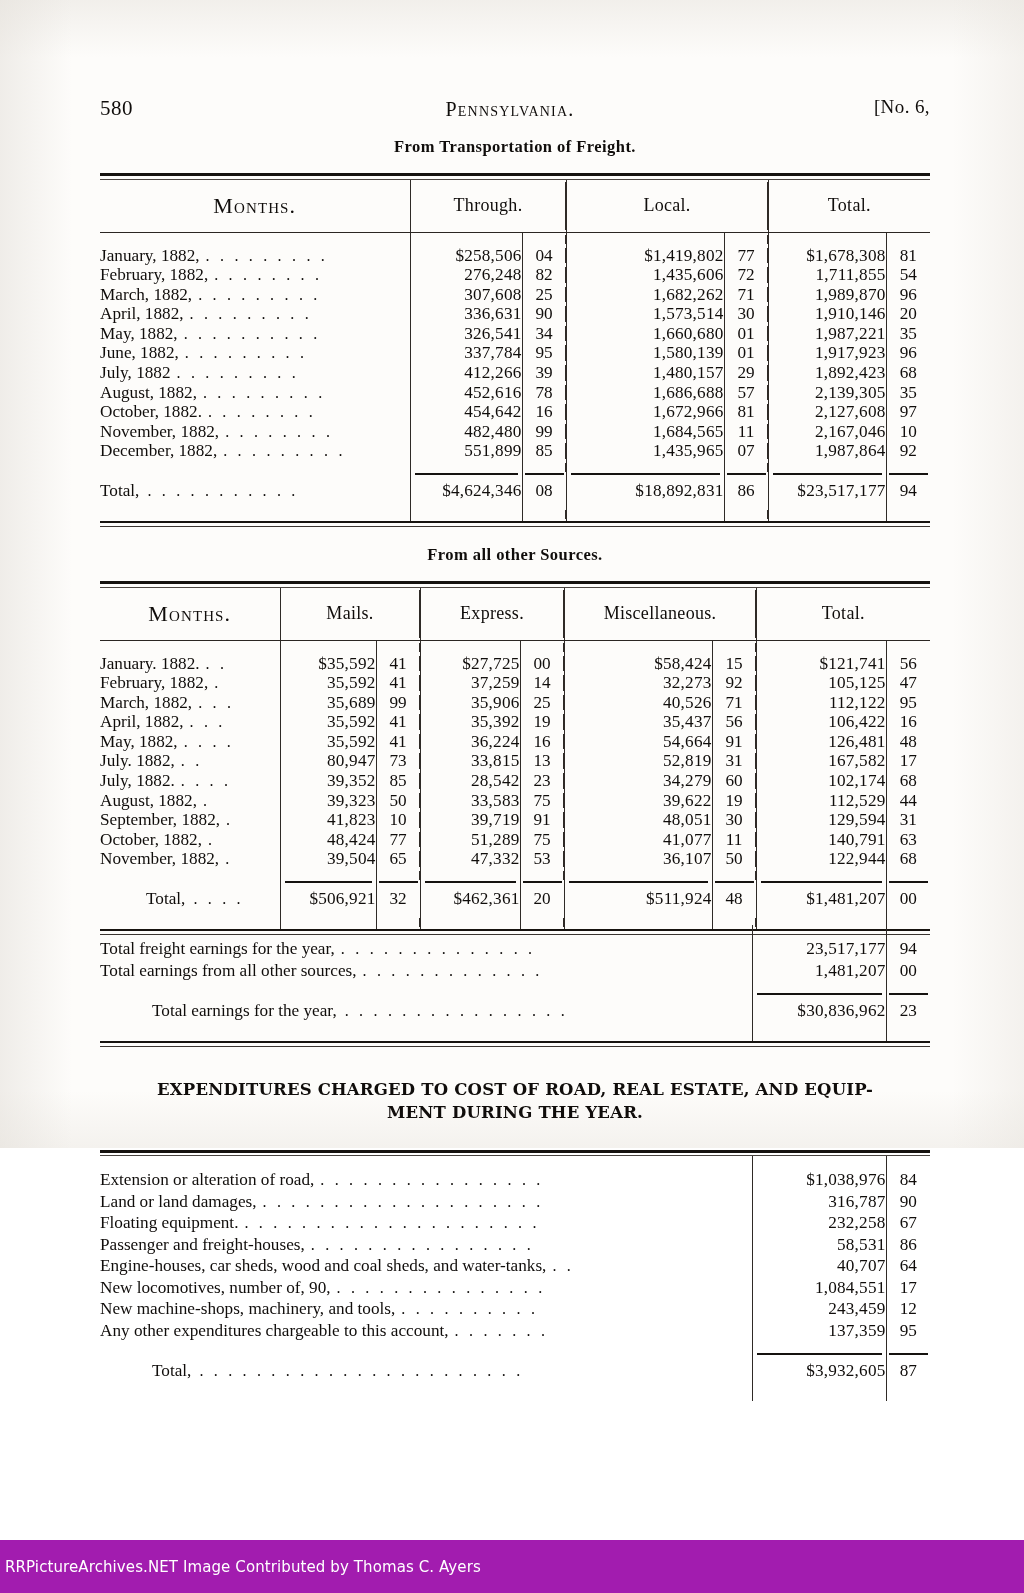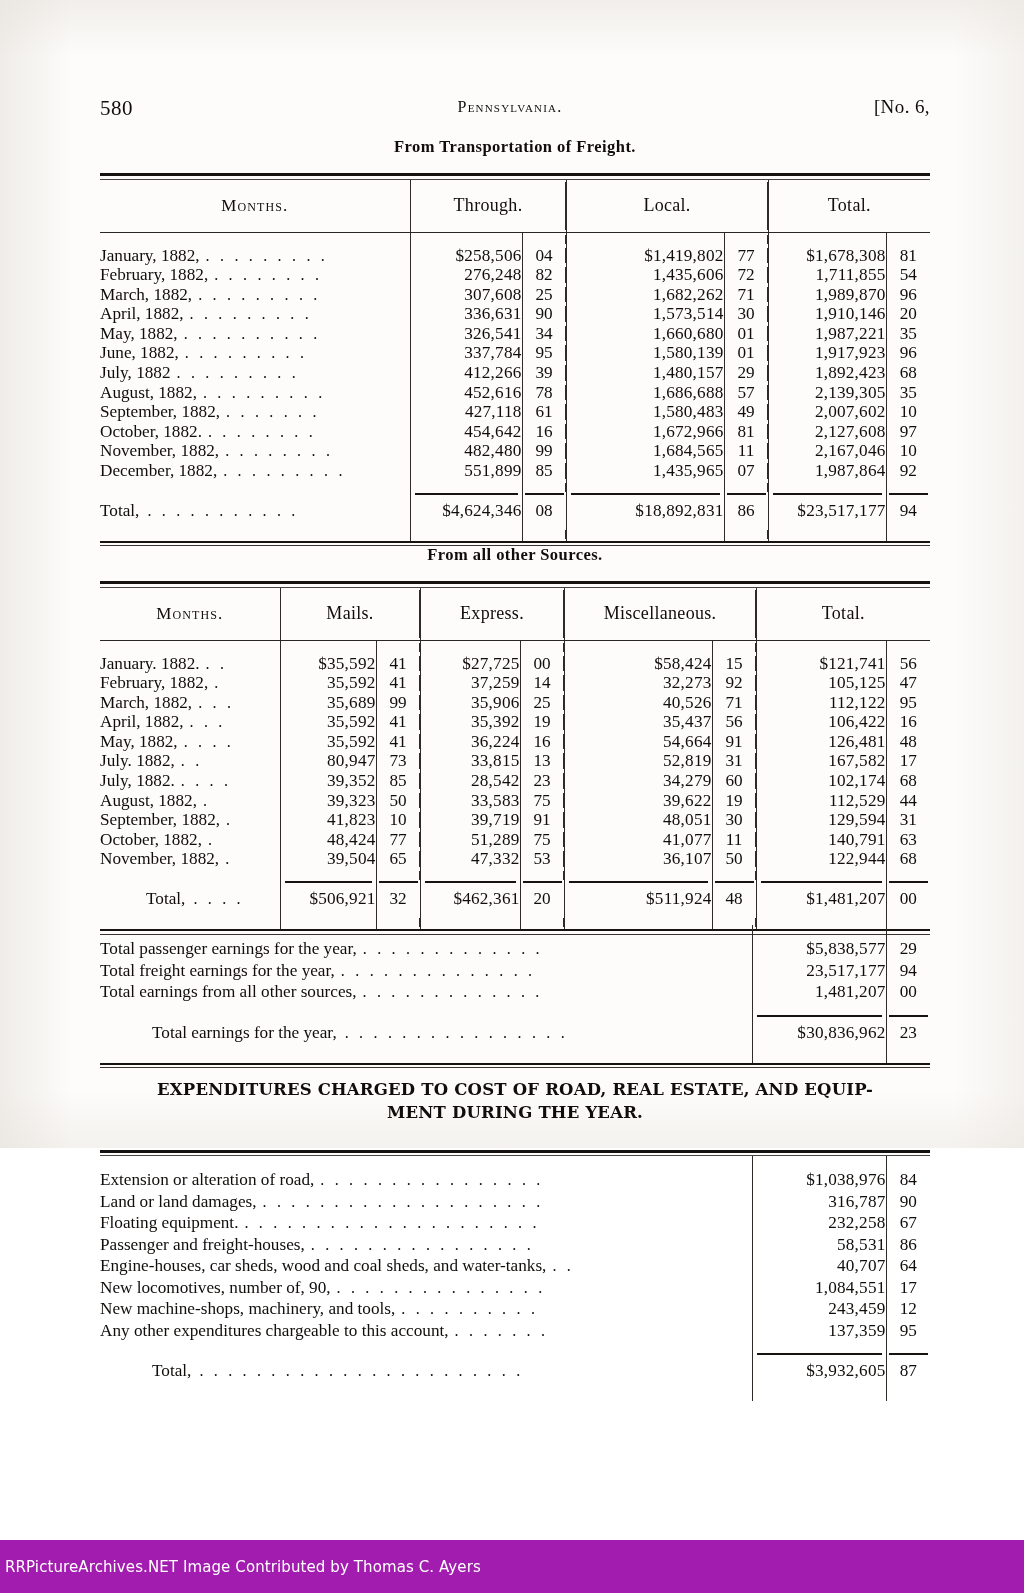--- a/index.html
+++ b/index.html
@@ -21,21 +21,21 @@
       linear-gradient(180deg, rgba(230,226,220,.5) 0%, rgba(255,255,255,0) 5%, rgba(255,255,255,0) 95%, rgba(233,229,223,.45) 100%);
     pointer-events:none;
   }
   .sheet{position:absolute;left:100px;top:0;width:830px;}
 
   
   .runhead{position:absolute;top:96px;left:0;width:830px;height:26px;}
   .folio{position:absolute;left:0;top:0;font-size:21px;letter-spacing:.5px;}
   .rh-title{
     position:absolute;left:0;right:0;top:2px;text-align:center;
-    font-size:16px;font-variant:small-caps;letter-spacing:1.2px;
+    font-size:20px;font-variant:small-caps;letter-spacing:1.2px;
     text-indent:-10px;
   }
   .rh-right{position:absolute;right:0;top:0;font-size:19px;letter-spacing:.4px;}
 
   
   .cap{
     text-align:center;font-weight:bold;font-size:16.5px;letter-spacing:.45px;
     font-family:"Liberation Serif", serif;
   }
   .cap.big{
@@ -56,21 +56,21 @@
     font-size:17px;
   }
   table.t td,table.t th{padding:0;vertical-align:middle;}
   .vl{border-left:1.1px solid #2f2a26;}
   .vl2{border-left:1.1px solid #2f2a26;box-shadow:-3px 0 0 -2px #2f2a26;}
 
   .hd th{
     height:52px;text-align:center;font-weight:normal;font-size:18px;
     letter-spacing:.3px;
   }
-  .hd th.sc{font-variant:small-caps;font-size:17px;letter-spacing:1.1px;margin-top:48px;}
+  .hd th.sc{font-variant:small-caps;font-size:22px;letter-spacing:1.1px;margin-top:48px;}
 
   .bodyrow td{height:19.6px;line-height:19.6px;font-size:17.2px;}
   .lbl{padding-left:4px;white-space:nowrap;overflow:hidden;}
   .lbl .nm{}
   .lbl .dots{letter-spacing:3.2px;padding-left:6px;font-size:16px;}
   .num{text-align:right;padding-right:7px;white-space:nowrap;letter-spacing:.2px;}
   .cts{text-align:center;padding:0 3px;white-space:nowrap;}
 
   .totrow td{height:34px;line-height:34px;font-size:17.2px;}
   .totlbl{padding-left:78px;white-space:nowrap;}
@@ -229,29 +229,20 @@
               <td class="vl cts">68</td>
             </tr>
             <tr class="bodyrow">
               <td class="lbl"><span class="nm">August, 1882,</span><span class="dots">. . . . . . . . .</span></td>
               <td class="vl num">452,616</td>
               <td class="vl cts">78</td>
               <td class="vl2 num">1,686,688</td>
               <td class="vl cts">57</td>
               <td class="vl2 num">2,139,305</td>
               <td class="vl cts">35</td>
-            </tr>
-            <tr class="bodyrow">
-              <td class="lbl"><span class="nm">September, 1882,</span><span class="dots">. . . . . . .</span></td>
-              <td class="vl num">427,118</td>
-              <td class="vl cts">61</td>
-              <td class="vl2 num">1,580,483</td>
-              <td class="vl cts">49</td>
-              <td class="vl2 num">2,007,602</td>
-              <td class="vl cts">10</td>
             </tr>
             <tr class="bodyrow">
               <td class="lbl"><span class="nm">October, 1882.</span><span class="dots">. . . . . . . .</span></td>
               <td class="vl num">454,642</td>
               <td class="vl cts">16</td>
               <td class="vl2 num">1,672,966</td>
               <td class="vl cts">81</td>
               <td class="vl2 num">2,127,608</td>
               <td class="vl cts">97</td>
             </tr>
@@ -542,25 +533,20 @@
         </colgroup>
         <tbody>
             <tr class="spacer">
           <td></td>
               <td class="vl"></td>
               <td class="vl"></td>
         </tr>
         </tbody>
           <tbody id="earnings-rows">
             <tr class="bodyrow">
-              <td class="lbl"><span class="nm">Total passenger earnings for the year,</span><span class="dots">. . . . . . . . . . . . .</span></td>
-              <td class="vl num">$5,838,577</td>
-              <td class="vl cts">29</td>
-            </tr>
-            <tr class="bodyrow">
               <td class="lbl"><span class="nm">Total freight earnings for the year,</span><span class="dots">. . . . . . . . . . . . . .</span></td>
               <td class="vl num">23,517,177</td>
               <td class="vl cts">94</td>
             </tr>
             <tr class="bodyrow">
               <td class="lbl"><span class="nm">Total earnings from all other sources,</span><span class="dots">. . . . . . . . . . . . .</span></td>
               <td class="vl num">1,481,207</td>
               <td class="vl cts">00</td>
             </tr>
           </tbody>

